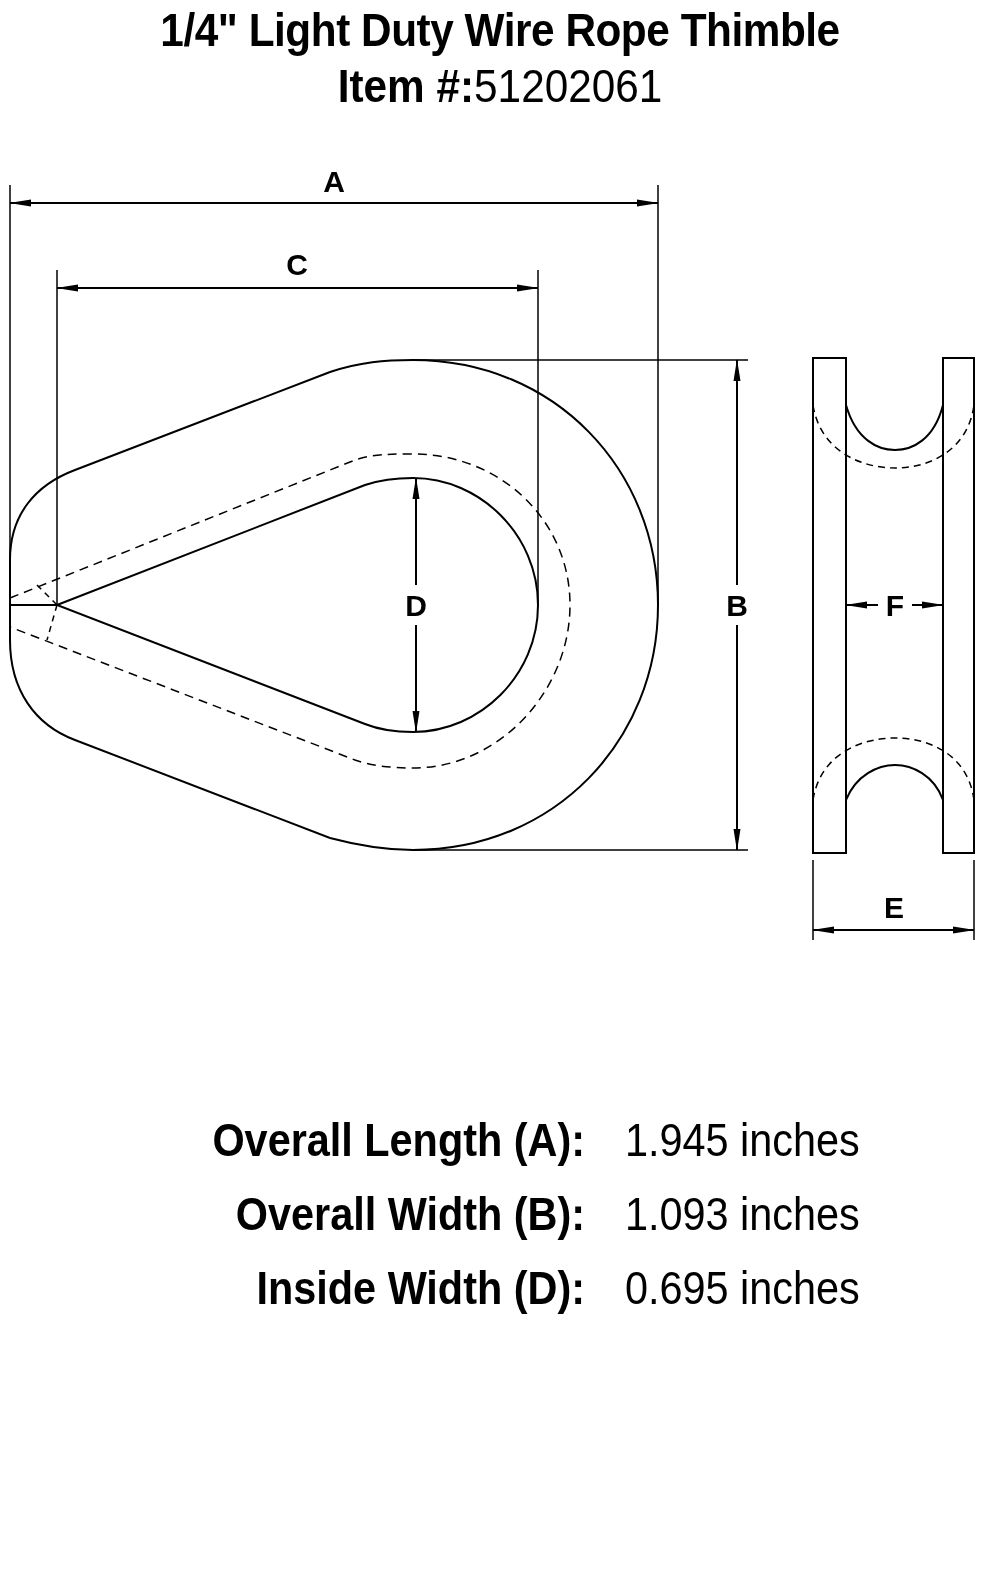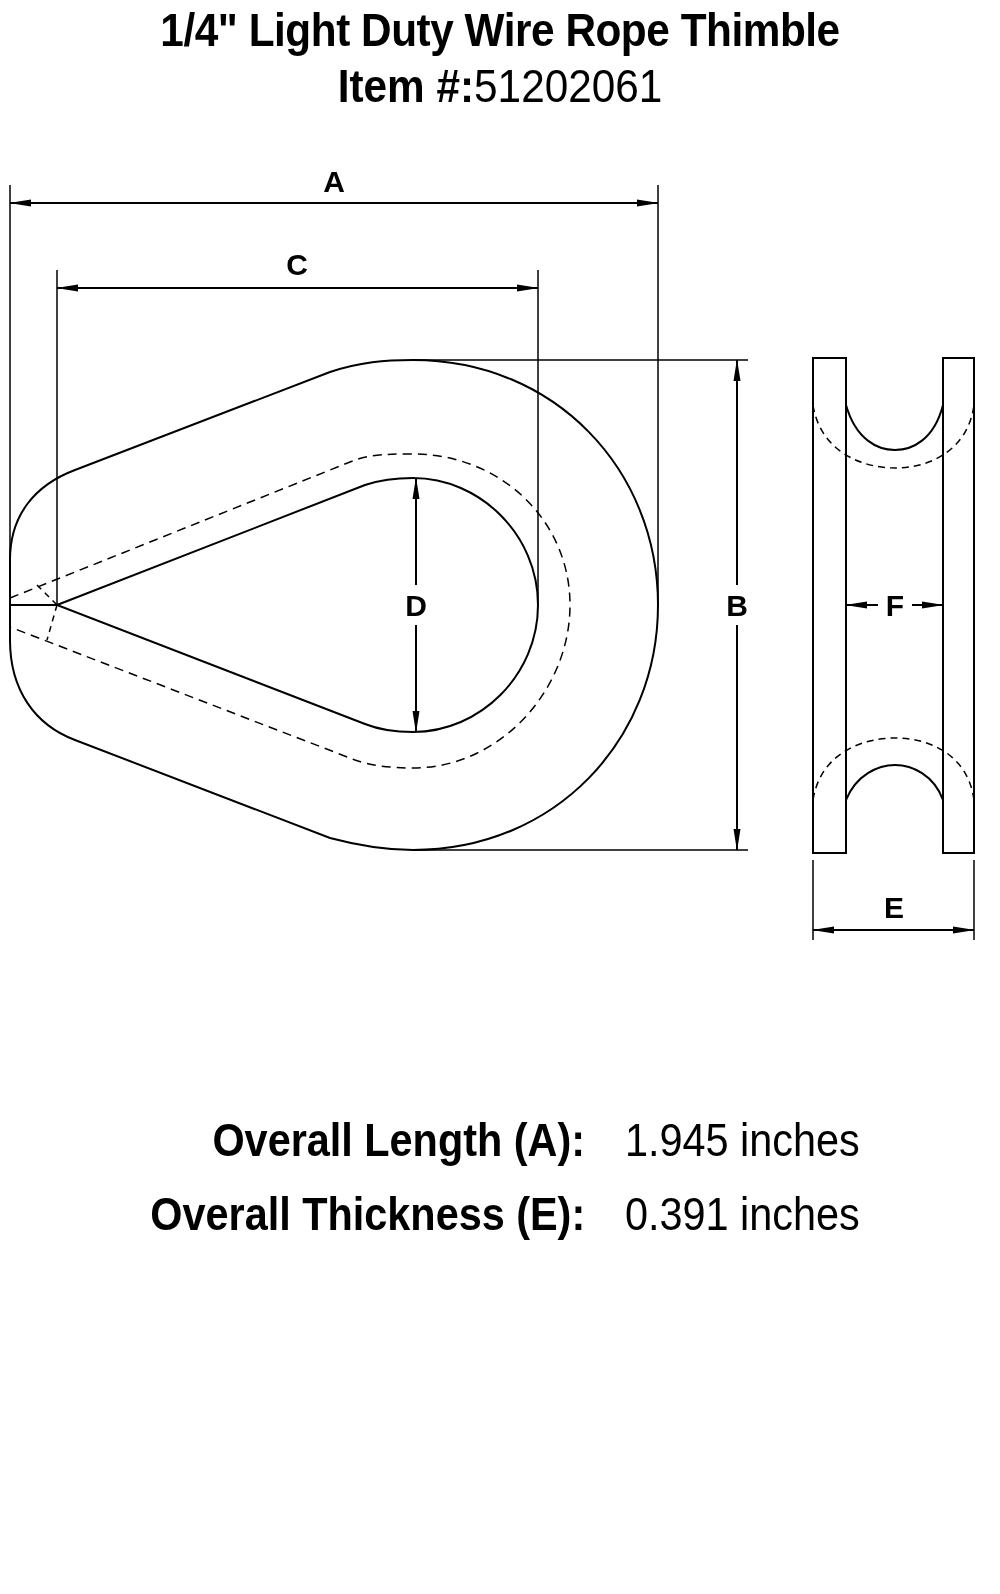--- a/index.html
+++ b/index.html
@@ -191,16 +191,20 @@
     <text class="dim-label" x="894" y="918" text-anchor="middle">E</text>
   </g>
 </svg>
 
 <div class="specs">
   <div class="spec-row">
     <span class="spec-label">Overall Length (A):</span>
     <span class="spec-value">1.945 inches</span>
   </div>
   <div class="spec-row">
-    <span class="spec-label">Overall Thickness (E):</span>
-    <span class="spec-value">0.391 inches</span>
+    <span class="spec-label">Overall Width (B):</span>
+    <span class="spec-value">1.093 inches</span>
+  </div>
+  <div class="spec-row">
+    <span class="spec-label">Inside Width (D):</span>
+    <span class="spec-value">0.695 inches</span>
   </div>
 </div>
 
 </body></html>

